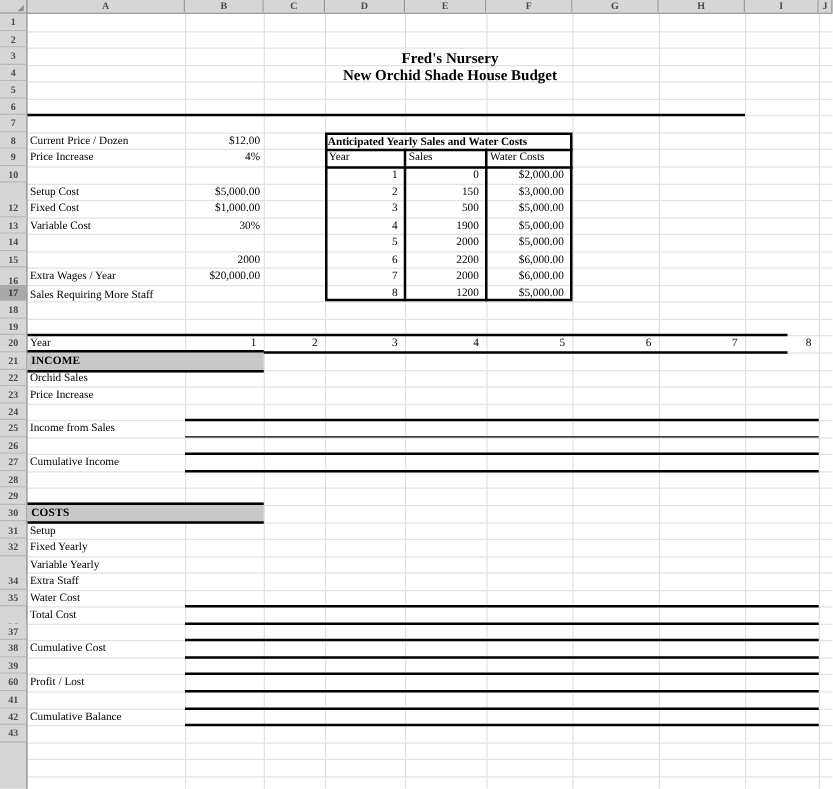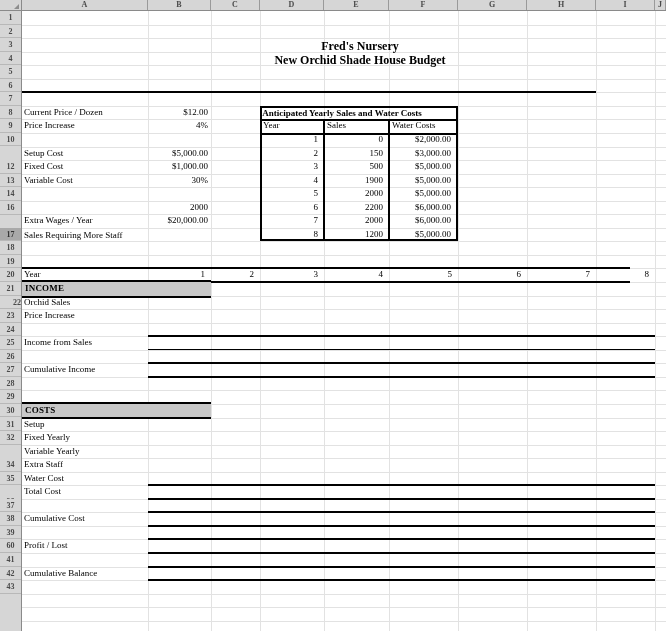--- a/index.html
+++ b/index.html
@@ -184,27 +184,27 @@
       <div class="rowhead" style="top: 67.75px; height: 13.55px; line-height: 13.55px;">6</div>
       <div class="rowhead" style="top: 81.3px; height: 13.55px; line-height: 13.55px;">7</div>
       <div class="rowhead" style="top: 94.85px; height: 13.55px; line-height: 13.55px;">8</div>
       <div class="rowhead" style="top: 108.4px; height: 13.55px; line-height: 13.55px;">9</div>
       <div class="rowhead" style="top: 121.95px; height: 13.55px; line-height: 13.55px;">10</div>
       <div class="rowhead" style="top: 135.5px; height: 13.55px; line-height: 13.55px; margin-top: 20px;">11</div>
       <div class="rowhead" style="top: 149.05px; height: 13.55px; line-height: 13.55px;">12</div>
       <div class="rowhead" style="top: 162.6px; height: 13.55px; line-height: 13.55px;">13</div>
       <div class="rowhead" style="top: 176.15px; height: 13.55px; line-height: 13.55px;">14</div>
       <div class="rowhead" style="top: 189.7px; height: 13.55px; line-height: 13.55px;">15</div>
-      <div class="rowhead" style="top: 190px; height: 13.55px; line-height: 13.55px;">16</div>
+      <div class="rowhead" style="top: 207px; height: 13.55px; line-height: 13.55px;">16</div>
       <div class="rowhead sel" style="top: 216.8px; height: 13.55px; line-height: 13.55px;">17</div>
       <div class="rowhead" style="top: 230.35px; height: 13.55px; line-height: 13.55px;">18</div>
       <div class="rowhead" style="top: 243.9px; height: 13.55px; line-height: 13.55px;">19</div>
       <div class="rowhead" style="top: 257.45px; height: 13.55px; line-height: 13.55px;">20</div>
       <div class="rowhead" style="top: 271px; height: 13.55px; line-height: 13.55px;">21</div>
-      <div class="rowhead" style="top: 284.55px; height: 13.55px; line-height: 13.55px; text-align: right;">22</div>
+      <div class="rowhead" style="top: 284.55px; height: 13.55px; line-height: 13.55px;">22</div>
       <div class="rowhead" style="top: 298.1px; height: 13.55px; line-height: 13.55px;">23</div>
       <div class="rowhead" style="top: 311.65px; height: 13.55px; line-height: 13.55px;">24</div>
       <div class="rowhead" style="top: 325.2px; height: 13.55px; line-height: 13.55px;">25</div>
       <div class="rowhead" style="top: 338.75px; height: 13.55px; line-height: 13.55px;">26</div>
       <div class="rowhead" style="top: 352.3px; height: 13.55px; line-height: 13.55px;">27</div>
       <div class="rowhead" style="top: 365.85px; height: 13.55px; line-height: 13.55px;">28</div>
       <div class="rowhead" style="top: 379.4px; height: 13.55px; line-height: 13.55px;">29</div>
       <div class="rowhead" style="top: 392.95px; height: 13.55px; line-height: 13.55px;">30</div>
       <div class="rowhead" style="top: 406.5px; height: 13.55px; line-height: 13.55px;">31</div>
       <div class="rowhead" style="top: 420.05px; height: 13.55px; line-height: 13.55px;">32</div>

